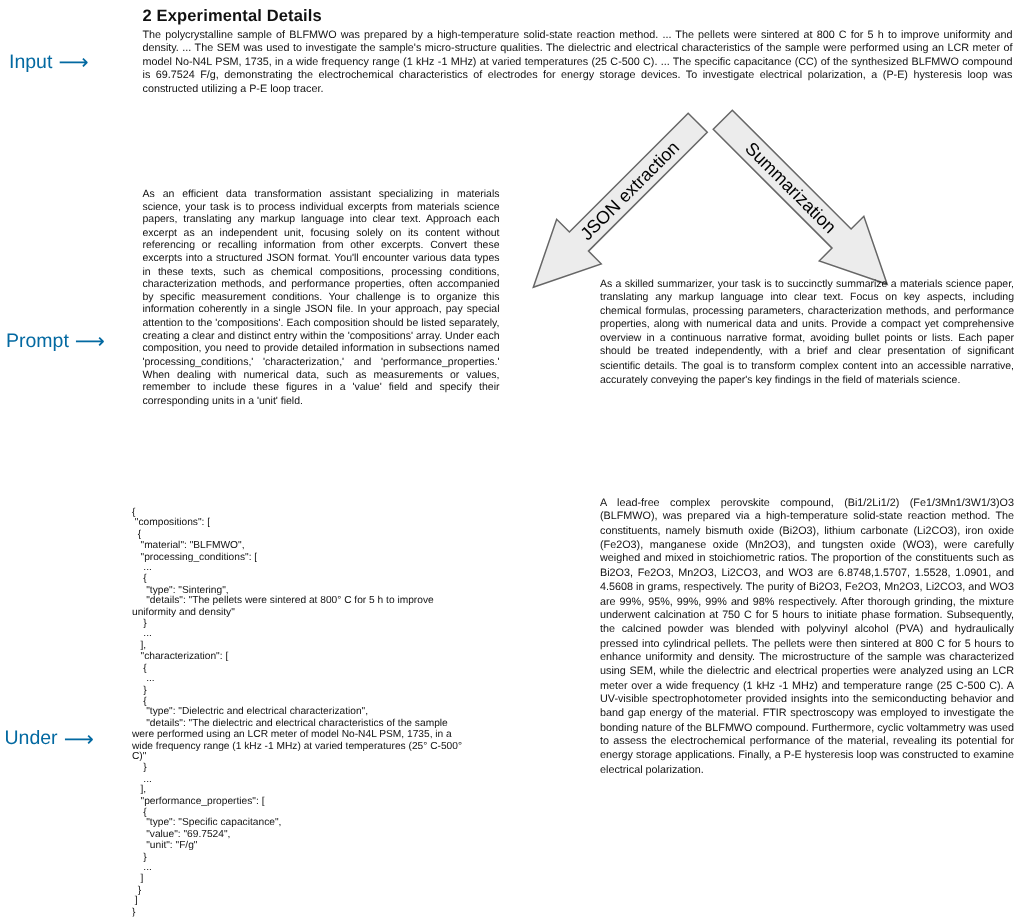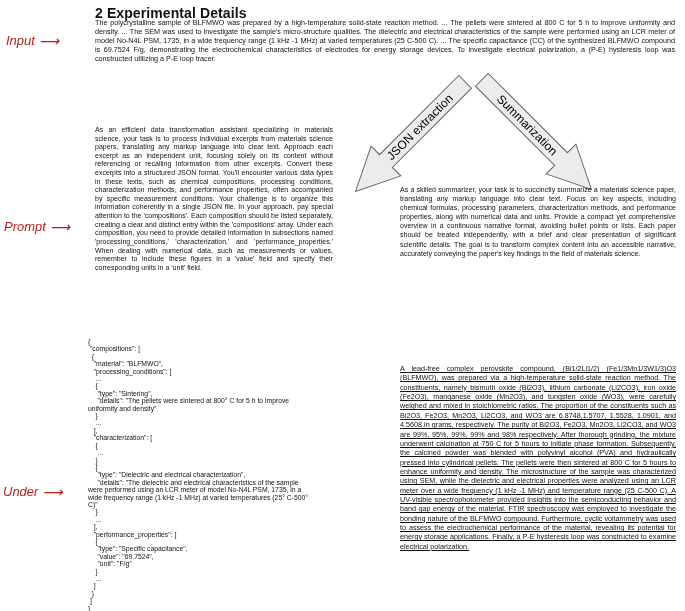--- a/index.html
+++ b/index.html
@@ -5,31 +5,31 @@
   * { margin:0; padding:0; box-sizing:border-box; }
   html,body { background:#ffffff; }
   body {
     width:685px; height:611px; position:relative; overflow:hidden;
     font-family:"Liberation Sans", sans-serif; color:#111;
   }
   .page { position:absolute; inset:0; }
 
   .heading {
     position:absolute; left:95px; top:5px;
-    font-size:14px; font-weight:bold; letter-spacing:.1px;
+    font-size:11px; font-weight:bold; letter-spacing:.1px;
   }
 
   .input-text {
     position:absolute; left:95px; top:18px; width:580px;
     font-size:7.2px; line-height:1.26; text-align:justify;
   }
 
   .side-label {
     position:absolute; display:flex; align-items:center; gap:4px;
-    font-size:13px; color:#b91c1c; white-space:nowrap;font-style:italic;
+    font-size:13px; color:#0369a1; white-space:nowrap;
   }
   .side-label .arrow-glyph { font-size:14px; line-height:1; }
   .input-label  { left:6px; top:33px; }
   .prompt-label { left:4px; top:219px; }
   .output-label { left:3px; top:484px; }
 
   .prompt-left {
     position:absolute; left:95px; top:126px; width:238px;
     font-size:7px; line-height:1.23; text-align:justify;
   }
@@ -37,22 +37,22 @@
     position:absolute; left:400px; top:185px; width:276px;
     font-size:7px; line-height:1.3; text-align:justify;
   }
 
   .json-output {
     position:absolute; left:88px; top:338px; width:252px;
     font-family:"Liberation Sans", sans-serif;
     font-size:6.8px; line-height:1.09; white-space:pre-wrap;
   }
   .summary-output {
-    position:absolute; left:400px; top:364px; width:276px;
-    font-size:7.2px; line-height:1.3; text-align:justify;text-decoration:underline;
+    position:absolute; left:400px; top:330px; width:276px;
+    font-size:7.2px; line-height:1.3; text-align:justify;
   }
 
   .big-arrow {
     position:absolute; width:160px; height:46px;
     display:flex; align-items:center; justify-content:center;
   }
   .big-arrow svg { position:absolute; inset:0; width:100%; height:100%; }
   .big-arrow path { stroke:#666666; stroke-width:1; }
   .arrow-label { position:relative; font-size:12px; color:#000; white-space:nowrap; }
   .json-arrow { left:330px; top:114px; transform:rotate(-45deg); }

